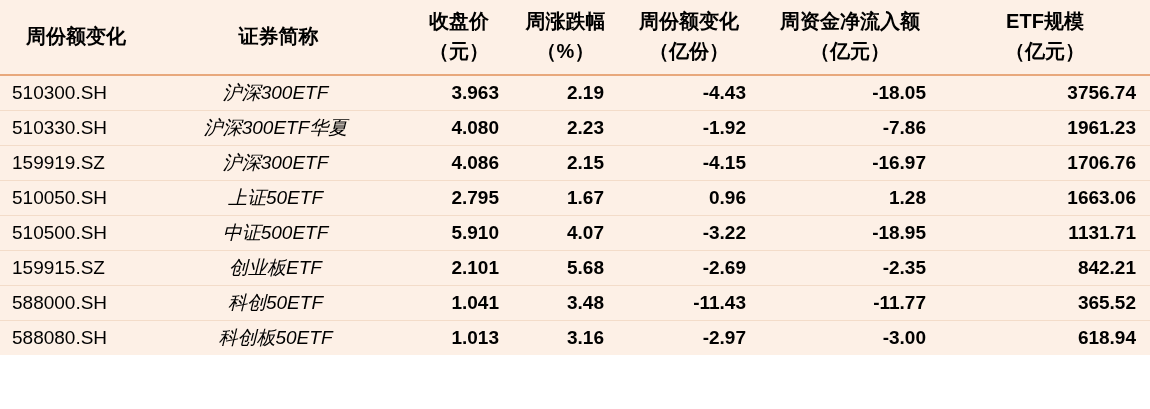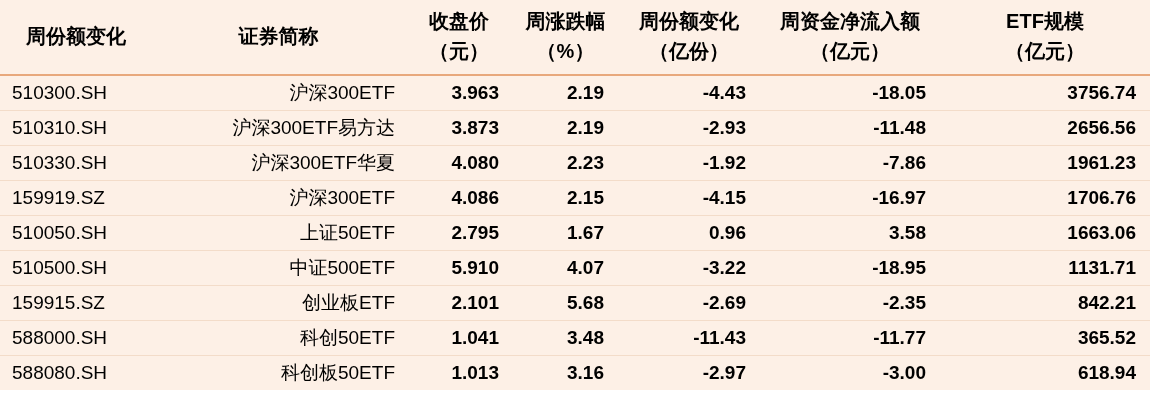--- a/index.html
+++ b/index.html
@@ -48,22 +48,23 @@
     border-bottom: 1px solid #f3dcc9;
   }
   tbody tr:last-child td {
     border-bottom: none;
   }
   td.code {
     text-align: left;
     padding-left: 12px;
   }
   td.name {
-    text-align: right;
+    text-align: center;
     padding-left: 4px;
+    font-style: italic;
   }
   td.num {
     text-align: right;
     padding-right: 14px;
     font-weight: bold;
   }
 </style>
 </head>
 <body>
 
@@ -97,29 +98,20 @@
     <tr>
       <td class="code">510300.SH</td>
       <td class="name">沪深300ETF</td>
       <td class="num">3.963</td>
       <td class="num">2.19</td>
       <td class="num">-4.43</td>
       <td class="num">-18.05</td>
       <td class="num">3756.74</td>
     </tr>
     <tr>
-      <td class="code">510310.SH</td>
-      <td class="name">沪深300ETF易方达</td>
-      <td class="num">3.873</td>
-      <td class="num">2.19</td>
-      <td class="num">-2.93</td>
-      <td class="num">-11.48</td>
-      <td class="num">2656.56</td>
-    </tr>
-    <tr>
       <td class="code">510330.SH</td>
       <td class="name">沪深300ETF华夏</td>
       <td class="num">4.080</td>
       <td class="num">2.23</td>
       <td class="num">-1.92</td>
       <td class="num">-7.86</td>
       <td class="num">1961.23</td>
     </tr>
     <tr>
       <td class="code">159919.SZ</td>
@@ -129,21 +121,21 @@
       <td class="num">-4.15</td>
       <td class="num">-16.97</td>
       <td class="num">1706.76</td>
     </tr>
     <tr>
       <td class="code">510050.SH</td>
       <td class="name">上证50ETF</td>
       <td class="num">2.795</td>
       <td class="num">1.67</td>
       <td class="num">0.96</td>
-      <td class="num">3.58</td>
+      <td class="num">1.28</td>
       <td class="num">1663.06</td>
     </tr>
     <tr>
       <td class="code">510500.SH</td>
       <td class="name">中证500ETF</td>
       <td class="num">5.910</td>
       <td class="num">4.07</td>
       <td class="num">-3.22</td>
       <td class="num">-18.95</td>
       <td class="num">1131.71</td>

